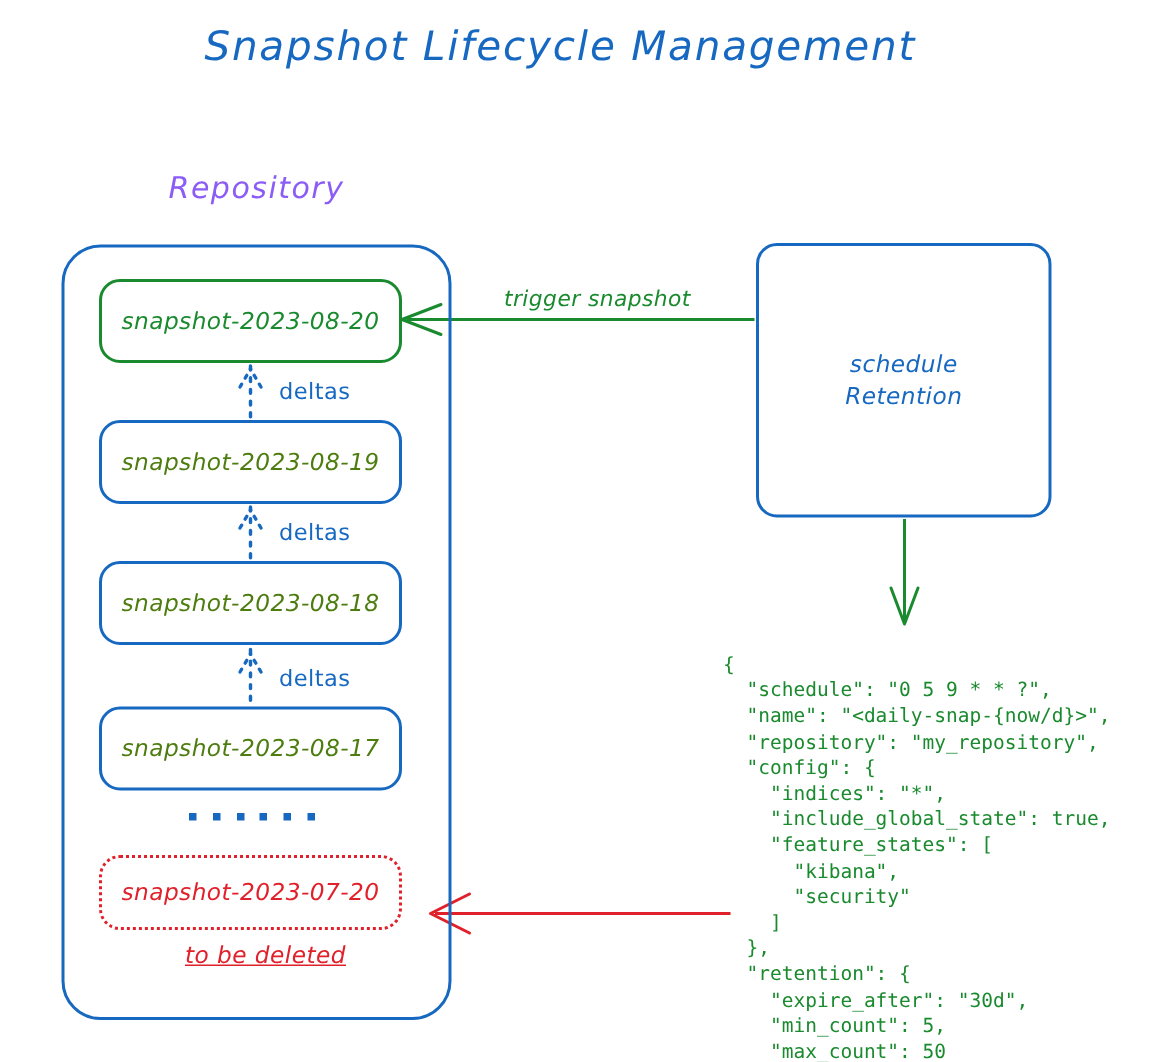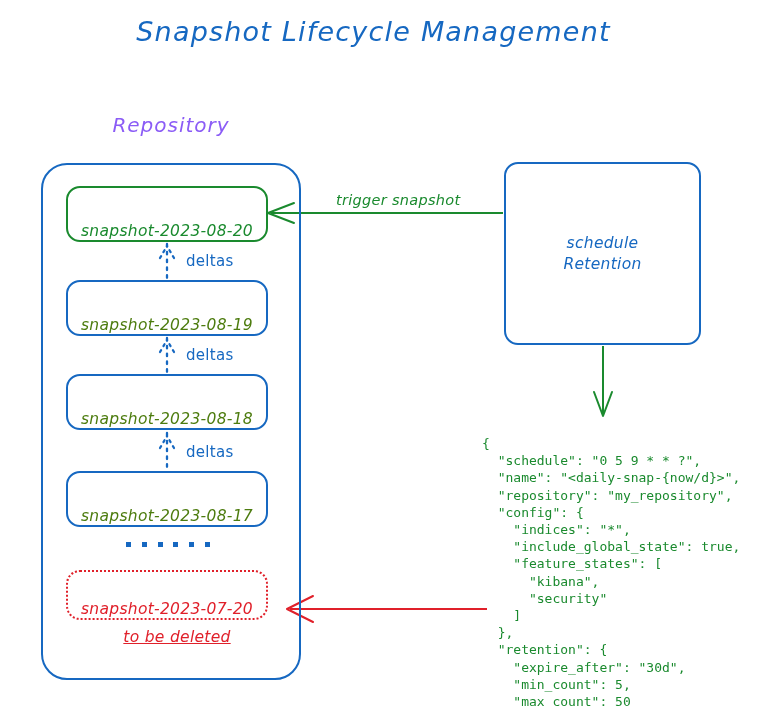--- a/index.html
+++ b/index.html
@@ -62,21 +62,21 @@
 
   
   .snapshot-box {
     left: 66px;
     width: 202px;
     height: 56px;
     box-sizing: border-box;
     border: 2px solid #1668c1;
     border-radius: 14px;
     display: flex;
-    align-items: flex-end;
+    align-items: center;
     justify-content: center;
     background: #fff;
   }
   .snapshot-label {
     font-size: 15.5px;
     font-style: italic;
     letter-spacing: 0.3px;
     color: #4d7c0f;
     white-space: nowrap;
   }

